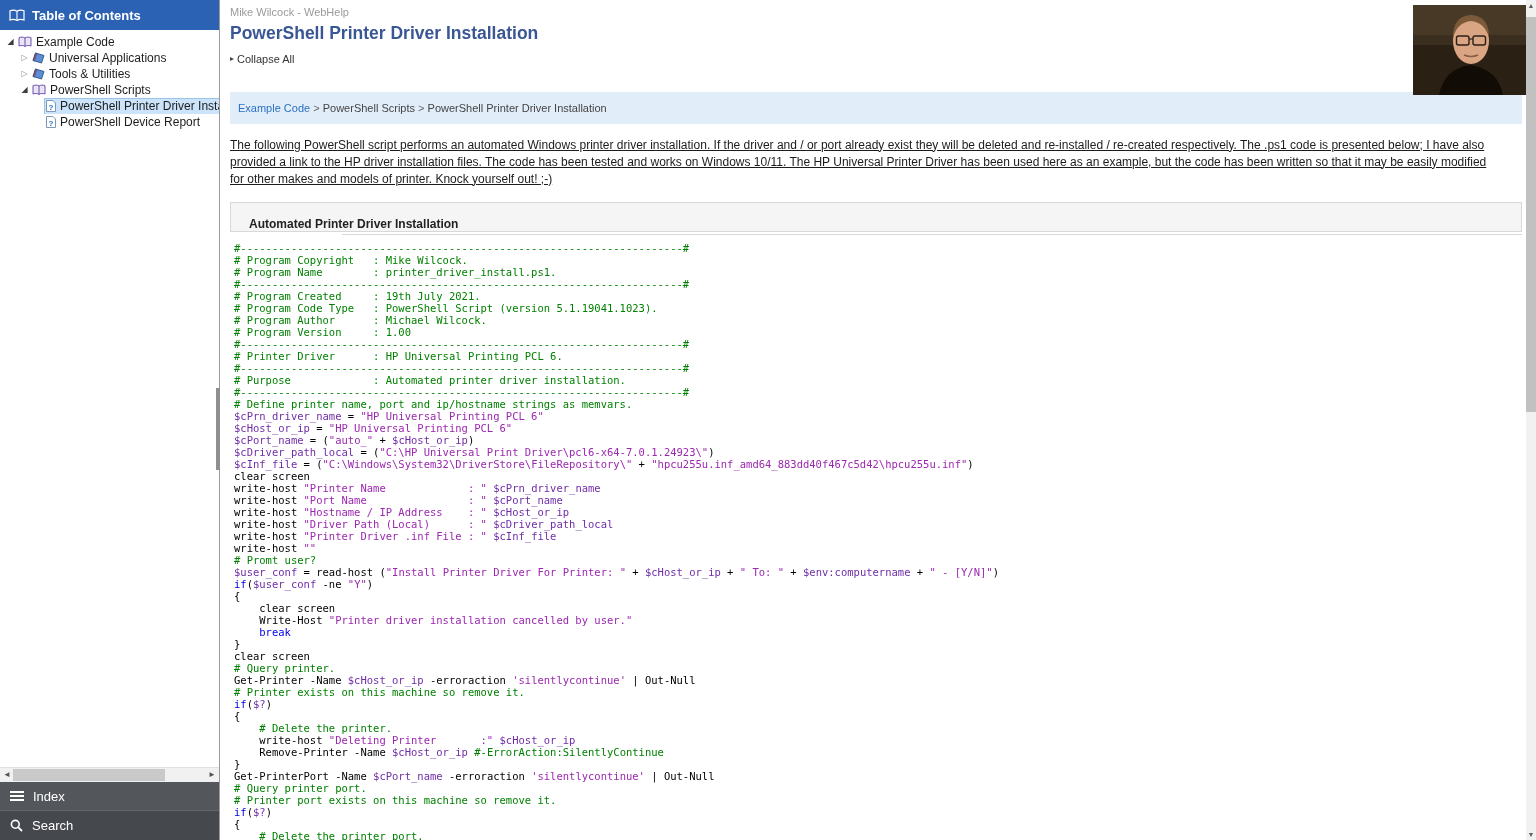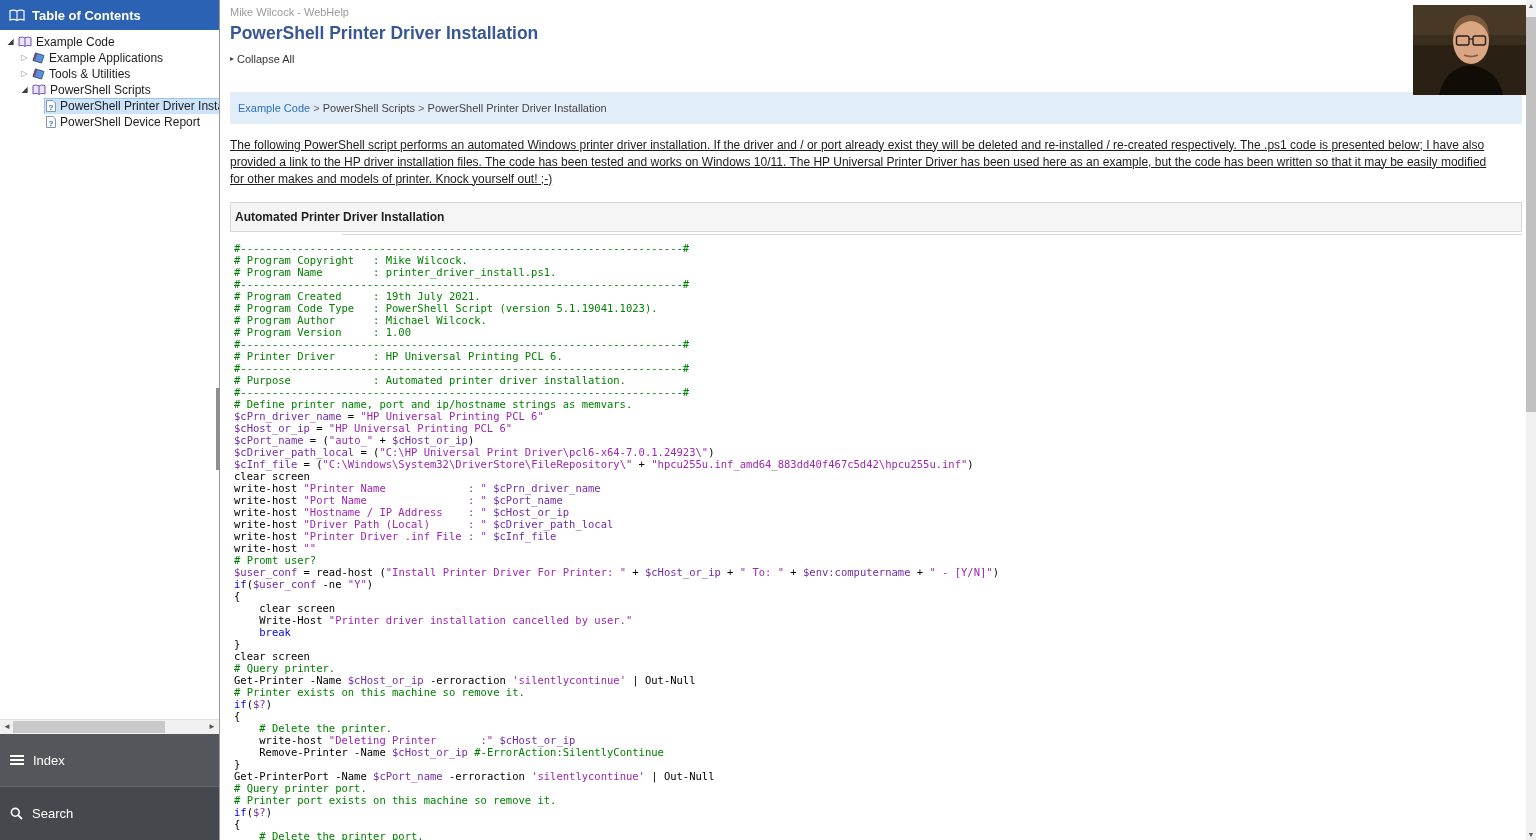--- a/index.html
+++ b/index.html
@@ -17,38 +17,38 @@
   .expander{width:13px;flex:none;text-align:center;font-size:8px;line-height:16px;}
   .expander.open{color:#3c3c3c;}
   .expander.closed{color:#8a8a8a;}
   .sel{display:inline-flex;align-items:center;padding:0 3px 0 1px;height:15px;}
   .sel .tree-icon{margin-right:4px;display:inline-flex;flex:none;}
   .sel.selected{background:#cbe3fb;outline:1px solid #9cc3ea;}
   .hscroll{position:relative;height:14px;flex:none;background:#f1f1f1;border-top:1px solid #e0e0e0;}
   .harrow{position:absolute;top:0;font-size:8px;line-height:14px;color:#555;}
   .harrow.left{left:3px;} .harrow.right{right:3px;}
   .hthumb{position:absolute;left:13px;top:1px;height:12px;width:152px;background:#c9c9c9;}
-  .footer-bar{height:28px;flex:none;display:flex;align-items:center;gap:9px;padding:12px 10px;
+  .footer-bar{height:28px;flex:none;display:flex;align-items:center;gap:9px;padding:0 10px;
     color:#fff;font-size:13px;cursor:pointer;}
   .footer-index{background:#53565b;border-bottom:1px solid #63666b;}
   .footer-search{background:#45484d;height:29px;}
   .splitter-grip{position:absolute;left:216px;top:388px;width:4px;height:82px;background:#8f8f8f;cursor:col-resize;z-index:5;}
 
   
   .main{flex:1;position:relative;background:#fff;padding:6px 28px 0 10px;overflow:hidden;}
   .site-line{font-size:11px;color:#9b9b9b;}
   .page-title{font-size:17.5px;font-weight:bold;color:#3a5795;margin:5px 0 3px 0;}
   .collapse-all{font-size:11px;color:#333;display:inline-flex;align-items:center;gap:3px;cursor:pointer;margin-bottom:7px;}
   .collapse-all .tri{font-size:8px;color:#444;}
   .breadcrumb-bar{background:#e2edfa;font-size:11px;color:#444;padding:10px 8px;margin-right:-14px;margin-top:20px;}
   .bc-link{color:#2a70c2;cursor:pointer;}
   .bc-sep{color:#666;}
   .intro{font-size:12px;line-height:17px;color:#1c1c1c;margin-top:13px;padding-right:18px;text-decoration:underline;}
-  .toggle-header{margin-top:14px;height:28px;display:flex;align-items:center;background:#f5f5f5;
-    border:1px solid #d8d8d8;font-size:12px;font-weight:bold;color:#222;padding:0 4px;cursor:pointer;margin-right:-14px;}
+  .toggle-header{margin-top:14px;height:28px;display:flex;align-items:flex-end;background:#f5f5f5;
+    border:1px solid #d8d8d8;font-size:12px;font-weight:bold;color:#222;padding:0 18px;cursor:pointer;margin-right:-14px;}
   .toggle-underline{height:1px;background:#d8d8d8;margin:2px -14px 0 112px;}
 
   .code-block{margin-top:7px;padding-left:4px;font-family:"DejaVu Sans Mono",monospace;
     font-size:10.5px;line-height:12px;}
   .code-line{white-space:pre;height:12px;}
   .code-line .c{color:#008000;}
   .code-line .s{color:#9c27b0;}
   .code-line .v{color:#6f2da8;}
   .code-line .k{color:#0000e6;text-align:center;}
   .code-line .p{color:#000;}
@@ -91,21 +91,21 @@
         </div>
         <div class="tree-row" style="padding-left: 18px;">
           <span class="expander closed">▷</span>
           <span class="sel">
             <span class="tree-icon">
               <svg width="13" height="12" viewBox="0 0 13 12">
                 <path d="M3.5 1 L12 3.5 L9.5 11 L1 8.5 Z" fill="#5b8ed6" stroke="#2c4f8a" stroke-width="0.9"></path>
                 <path d="M3.5 1 L1 8.5 L2.4 8.9 L4.9 1.4 Z" fill="#c04040" stroke="#2c4f8a" stroke-width="0.5"></path>
               </svg>
             </span>
-            <span>Example Applications</span>
+            <span>Universal Applications</span>
           </span>
         </div>
         <div class="tree-row" style="padding-left: 18px;">
           <span class="expander closed">▷</span>
           <span class="sel">
             <span class="tree-icon">
               <svg width="13" height="12" viewBox="0 0 13 12">
                 <path d="M3.5 1 L12 3.5 L9.5 11 L1 8.5 Z" fill="#5b8ed6" stroke="#2c4f8a" stroke-width="0.9"></path>
                 <path d="M3.5 1 L1 8.5 L2.4 8.9 L4.9 1.4 Z" fill="#c04040" stroke="#2c4f8a" stroke-width="0.5"></path>
               </svg>

